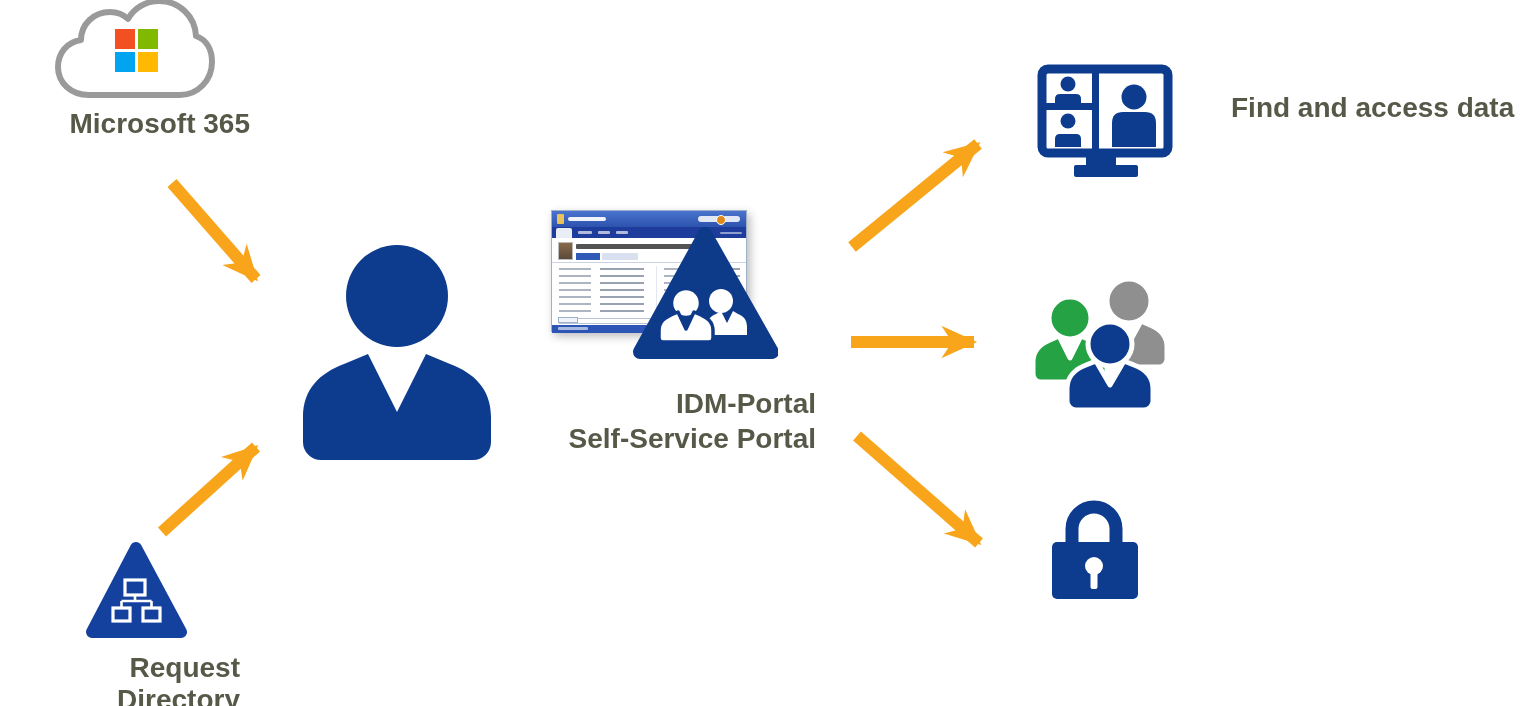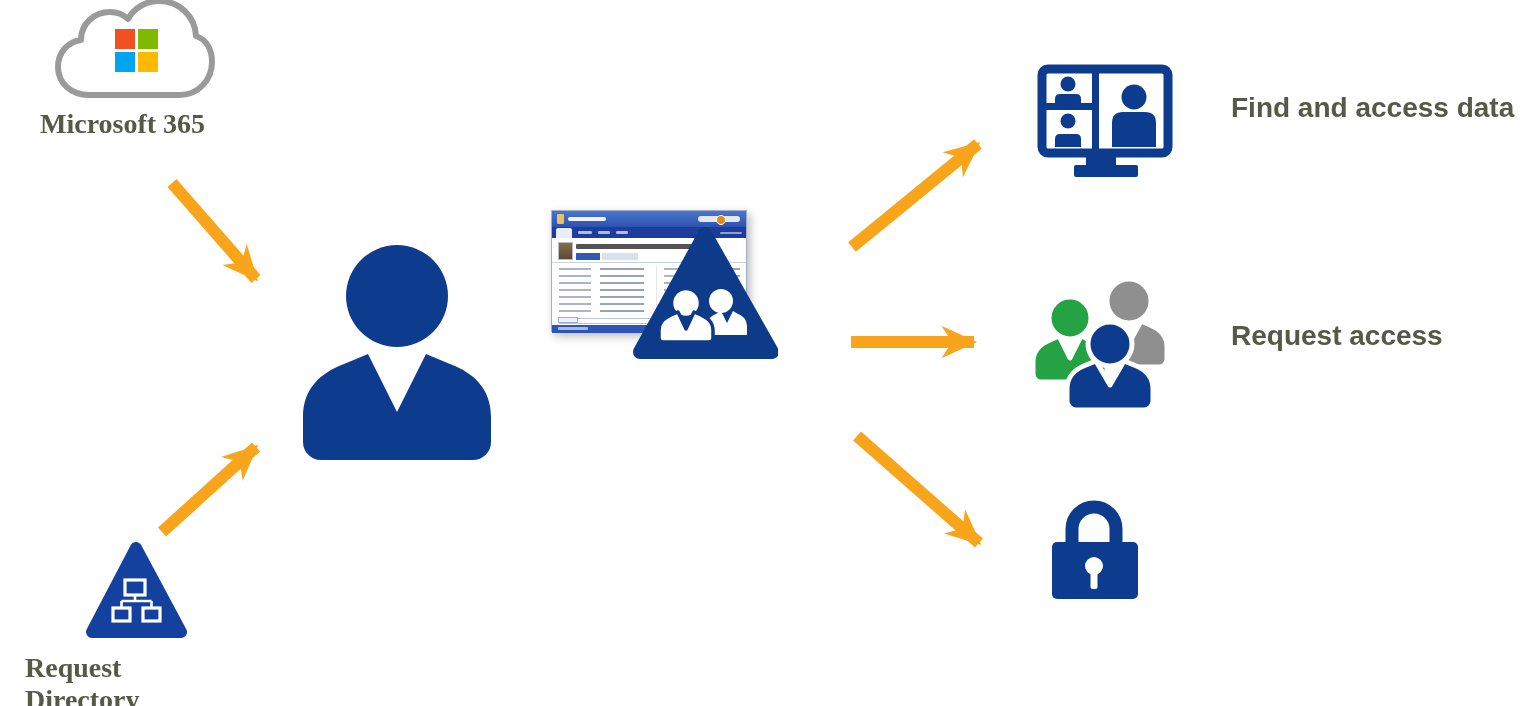--- a/index.html
+++ b/index.html
@@ -15,21 +15,21 @@
   #canvas{
     position:relative;width:1536px;height:706px;background:#ffffff;overflow:hidden;
     font-family:"Liberation Sans", sans-serif;
   }
   .abs{position:absolute;}
   .node-label{
     position:absolute;
     font-size:28px;font-weight:600;color:var(--text);
     white-space:nowrap;letter-spacing:0;
   }
-  .centered{text-align:left;white-space:normal;font-family:Liberation Serif, serif;}
+  .centered{text-align:right;white-space:normal;}
   
   #portal-window{
     position:absolute;left:551px;top:210px;width:196px;height:122px;
     background:#fff;border:1px solid #9FB0C9;box-shadow:3px 4px 9px rgba(0,0,0,.28);
     box-sizing:border-box;
   }
   .pw-titlebar{position:relative;height:16px;background:linear-gradient(#4a74cf,#2c53ad);}
   .pw-appicon{position:absolute;left:5px;top:3px;width:7px;height:10px;background:#E8C25A;border-radius:1px;}
   .pw-title-smudge{position:absolute;left:16px;top:6px;width:38px;height:4px;background:rgba(255,255,255,.92);border-radius:2px;}
   .pw-logo{position:absolute;right:6px;top:5px;width:42px;height:6px;background:rgba(255,255,255,.85);border-radius:3px;}
@@ -124,20 +124,24 @@
   <svg class="abs" style="left:628px;top:226px" width="150" height="136" viewBox="0 0 150 136">
     <path d="M77,8 L144,126 L12,126 Z" fill="#0e3a8a" stroke="#0e3a8a" stroke-width="14" stroke-linejoin="round"></path>
     <g>
       <circle cx="93" cy="75" r="12" fill="#ffffff"></circle>
       <path d="M79,109 L79,101 C79,93 83,90 88,88 L93,85 L99,97 L105,85 L110,88 C115,90 119,93 119,101 L119,109 Z" fill="#ffffff"></path>
       <circle cx="58" cy="77" r="14.5" fill="#ffffff" stroke="#0e3a8a" stroke-width="3.5"></circle>
       <path d="M35,116 A4,4 0 0 1 31,112 L31,105 C31,95 37,92 43,89 L50,86 L58,103 L66,86 L73,89 C79,92 85,95 85,105 L85,112 A4,4 0 0 1 81,116 Z" fill="#ffffff" stroke="#0e3a8a" stroke-width="3.5" stroke-linejoin="round"></path>
     </g>
   </svg>
 
+  <div class="node-label centered" style="left:516px;top:386px;width:300px;line-height:35px">
+    <span style="display:block">IDM-Portal</span>
+    <span style="display:block">Self-Service Portal</span>
+  </div>
 
   <svg class="abs" style="left:0;top:0;pointer-events:none" width="1536" height="706" viewBox="0 0 1536 706">
     <defs>
       <marker id="ah" viewBox="0 0 10 10" refX="8.5" refY="5" markerWidth="3.2" markerHeight="3.2" orient="auto-start-reverse">
         <path d="M0,0.8 L9.3,5 L0,9.2 L2.8,5 Z" fill="#F9A51B"></path>
       </marker>
     </defs>
     <g stroke="#F9A51B" stroke-width="12" fill="none">
       <line x1="172" y1="183" x2="256" y2="279" marker-end="url(#ah)"></line>
       <line x1="162" y1="532" x2="256" y2="447" marker-end="url(#ah)"></line>
@@ -173,21 +177,20 @@
       <g fill="#25A344">
         <path d="M16,112 A8,8 0 0 1 8,104 L8,92 C8,81 15,74 25,70 L34,66 L45,88 L56,66 L65,70 C75,74 82,81 82,92 L82,104 A8,8 0 0 1 74,112 Z"></path>
         <circle cx="45" cy="48" r="21"></circle>
       </g>
       <g fill="#0d3c8f">
         <path d="M51,140 A9,9 0 0 1 42,131 L42,119 C42,107 50,99 61,95 L71,91 L85,115 L99,91 L109,95 C120,99 128,107 128,119 L128,131 A9,9 0 0 1 119,140 Z"></path>
         <circle cx="85" cy="74" r="22"></circle>
       </g>
     </g>
   </svg>
-  <div class="node-label" style="left:1231px;top:320px">Request access</div>
 
   <svg class="abs" style="left:1045px;top:490px" width="100" height="120" viewBox="0 0 100 120">
     <path d="M27,56 L27,39 A22,22 0 0 1 71,39 L71,56" fill="none" stroke="#0d3c8f" stroke-width="13"></path>
     <rect x="7" y="52" width="86" height="57" rx="5" fill="#0d3c8f"></rect>
     <g fill="#ffffff">
       <circle cx="49" cy="76" r="9"></circle>
       <rect x="45.5" y="80" width="7" height="19" rx="2"></rect>
     </g>
   </svg>
 

